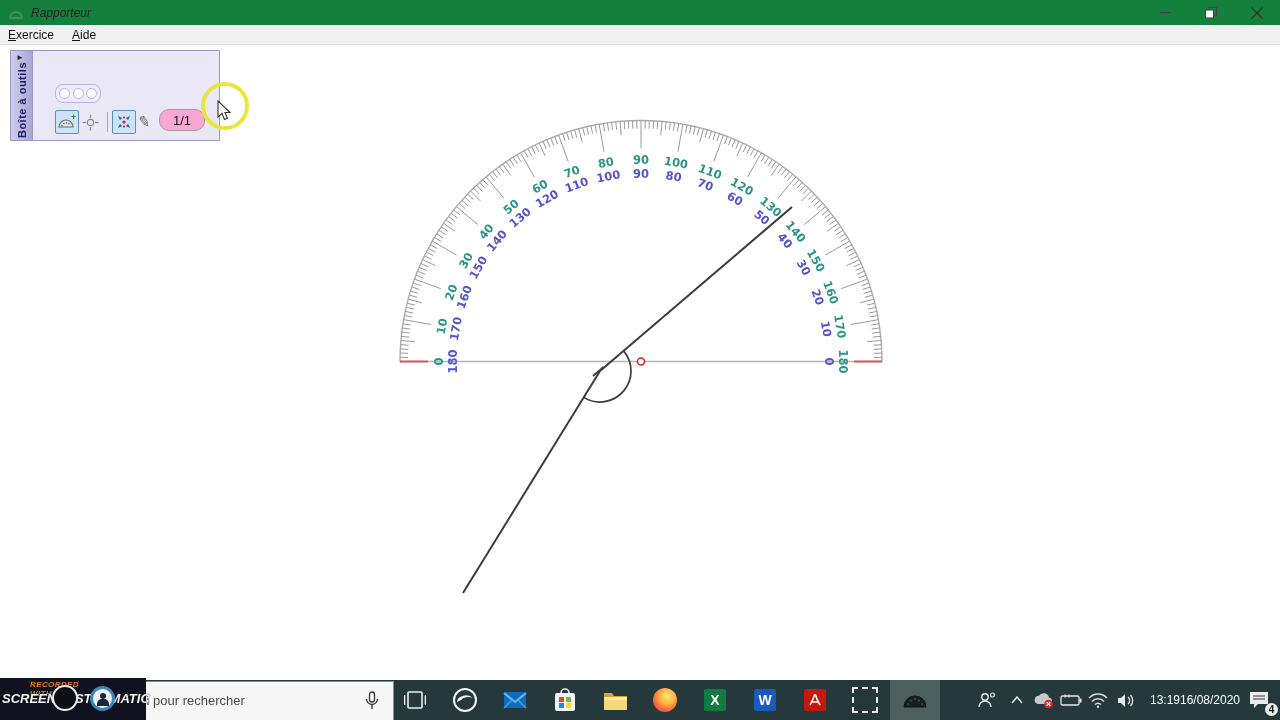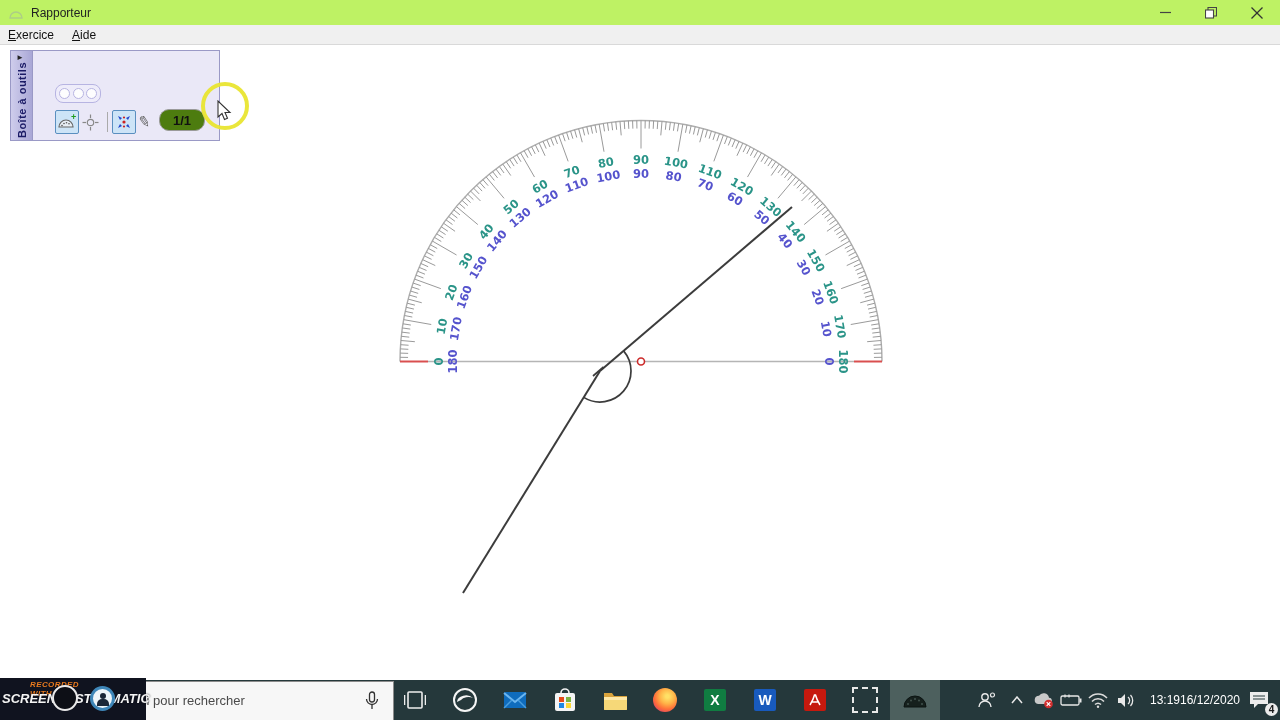--- a/index.html
+++ b/index.html
@@ -1,20 +1,20 @@
 <!DOCTYPE html>
 <html><head>
 <meta charset="utf-8">
 <style>
   html,body{margin:0;padding:0;background:#888;}
   .screen{position:relative;width:1280px;height:720px;background:#ffffff;overflow:hidden;
           font-family:"Liberation Sans",sans-serif;-webkit-font-smoothing:antialiased;}
   
-  .titlebar{position:absolute;left:0;top:0;width:1280px;height:25px;background:#bef264;
-            border-bottom:1px solid #f0f0f0;display:flex;align-items:center;}
+  .titlebar{position:absolute;left:0;top:0;width:1280px;height:25px;background:#15803d;
+            border-bottom:1px solid #f0f0f0;display:flex;align-items:center;font-style:italic;}
   .app-icon{width:14px;height:12px;margin:0 8px 0 9px;opacity:.45;}
   .title-text{font-size:12px;color:#222;}
   .win-controls{position:absolute;right:0;top:0;height:25px;display:flex;}
   .win-btn{width:46px;height:25px;display:flex;align-items:center;justify-content:center;}
   
   .menubar{position:absolute;left:0;top:26px;width:1280px;height:18px;background:#f0f0f0;
            border-bottom:1px solid #d9d9d9;display:flex;align-items:center;font-size:12px;color:#111;}
   .menu-item{padding:0 9px;height:18px;display:flex;align-items:center;}
   .menu-item:first-child{padding-left:8px;}
   .menu-item .u{text-decoration:underline;}
@@ -39,22 +39,22 @@
   .check-glyph{position:absolute;left:5px;top:-2px;font-size:14px;font-weight:bold;color:#222;}
   .radio-row{position:absolute;left:22px;top:33px;width:44px;height:17px;border:1px solid #b7b4e2;
              border-radius:8px;display:flex;align-items:center;justify-content:space-evenly;background:#eeecfa;}
   .radio{width:9px;height:9px;border:1px solid #b7b4e2;border-radius:50%;background:#fdfdfe;}
   .tool-row{position:absolute;left:22px;top:59px;display:flex;align-items:center;}
   .tool-btn{width:22px;height:22px;display:flex;align-items:center;justify-content:center;position:relative;}
   .tool-btn.selected{background:#cde4f7;border:1px solid #5a8fc0;border-radius:2px;}
   .tool-sep{width:1px;height:20px;background:#aaa;margin:0 4px 0 6px;}
   .pencil{font-size:15px;color:#666;transform:rotate(10deg);margin-left:2px;}
   .page-ind{position:absolute;right:14px;top:58px;width:44px;height:20px;border:1.5px solid #9a9a9a;
-            border-radius:10px;background:#4d7c0f;display:flex;align-items:center;justify-content:center;
-            font-size:13px;color:#111;font-weight:bold;}
+            border-radius:10px;background:#f9a8d4;display:flex;align-items:center;justify-content:center;
+            font-size:13px;color:#111;}
   
   .cursor-ring{position:absolute;left:201px;top:82px;width:40px;height:40px;border:4px solid rgba(233,229,48,.95);
                border-radius:50%;z-index:6;}
   .mouse-cursor{position:absolute;left:217px;top:100px;z-index:7;}
   
   .taskbar{position:absolute;left:0;top:680px;width:1280px;height:40px;background:#25383b;z-index:10;}
   .search-box{position:absolute;left:48px;top:1px;width:344px;height:38px;background:#f7f7f7;
               border:1px solid #8c8c8c;display:flex;align-items:center;}
   .search-text{position:absolute;left:52px;top:11px;font-size:13px;color:#4a4a4a;white-space:nowrap;}
   .mic{position:absolute;right:14px;top:9px;}
@@ -530,21 +530,21 @@
       </div>
       <div class="tray-item" style="width:29px">
         <svg width="18" height="15" viewBox="0 0 18 15">
             <path d="M1 5 h3 l4 -4 v13 l-4 -4 h-3 Z" fill="#e8e8e8"></path>
             <path d="M11 4 a4.5 4.5 0 0 1 0 7" fill="none" stroke="#e8e8e8" stroke-width="1.3"></path>
             <path d="M13.5 2 a8 8 0 0 1 0 11" fill="none" stroke="#e8e8e8" stroke-width="1.3"></path>
           </svg>
       </div>
       <div class="tray-item clock">
         <div>13:19</div>
-        <div>16/12/2020</div>
+        <div>16/08/2020</div>
       </div>
       <div class="tray-item" style="width:42px">
         <svg width="22" height="19" viewBox="0 0 22 19">
             <path d="M2 1 h18 v12 h-10 l-4 4 v-4 h-4 Z" fill="#ececec"></path>
             <path d="M5 5 h12 M5 8 h12" stroke="#25383b" stroke-width="1.2"></path>
           </svg>
         <span class="badge">4</span>
       </div>
     </div>
   </div>

